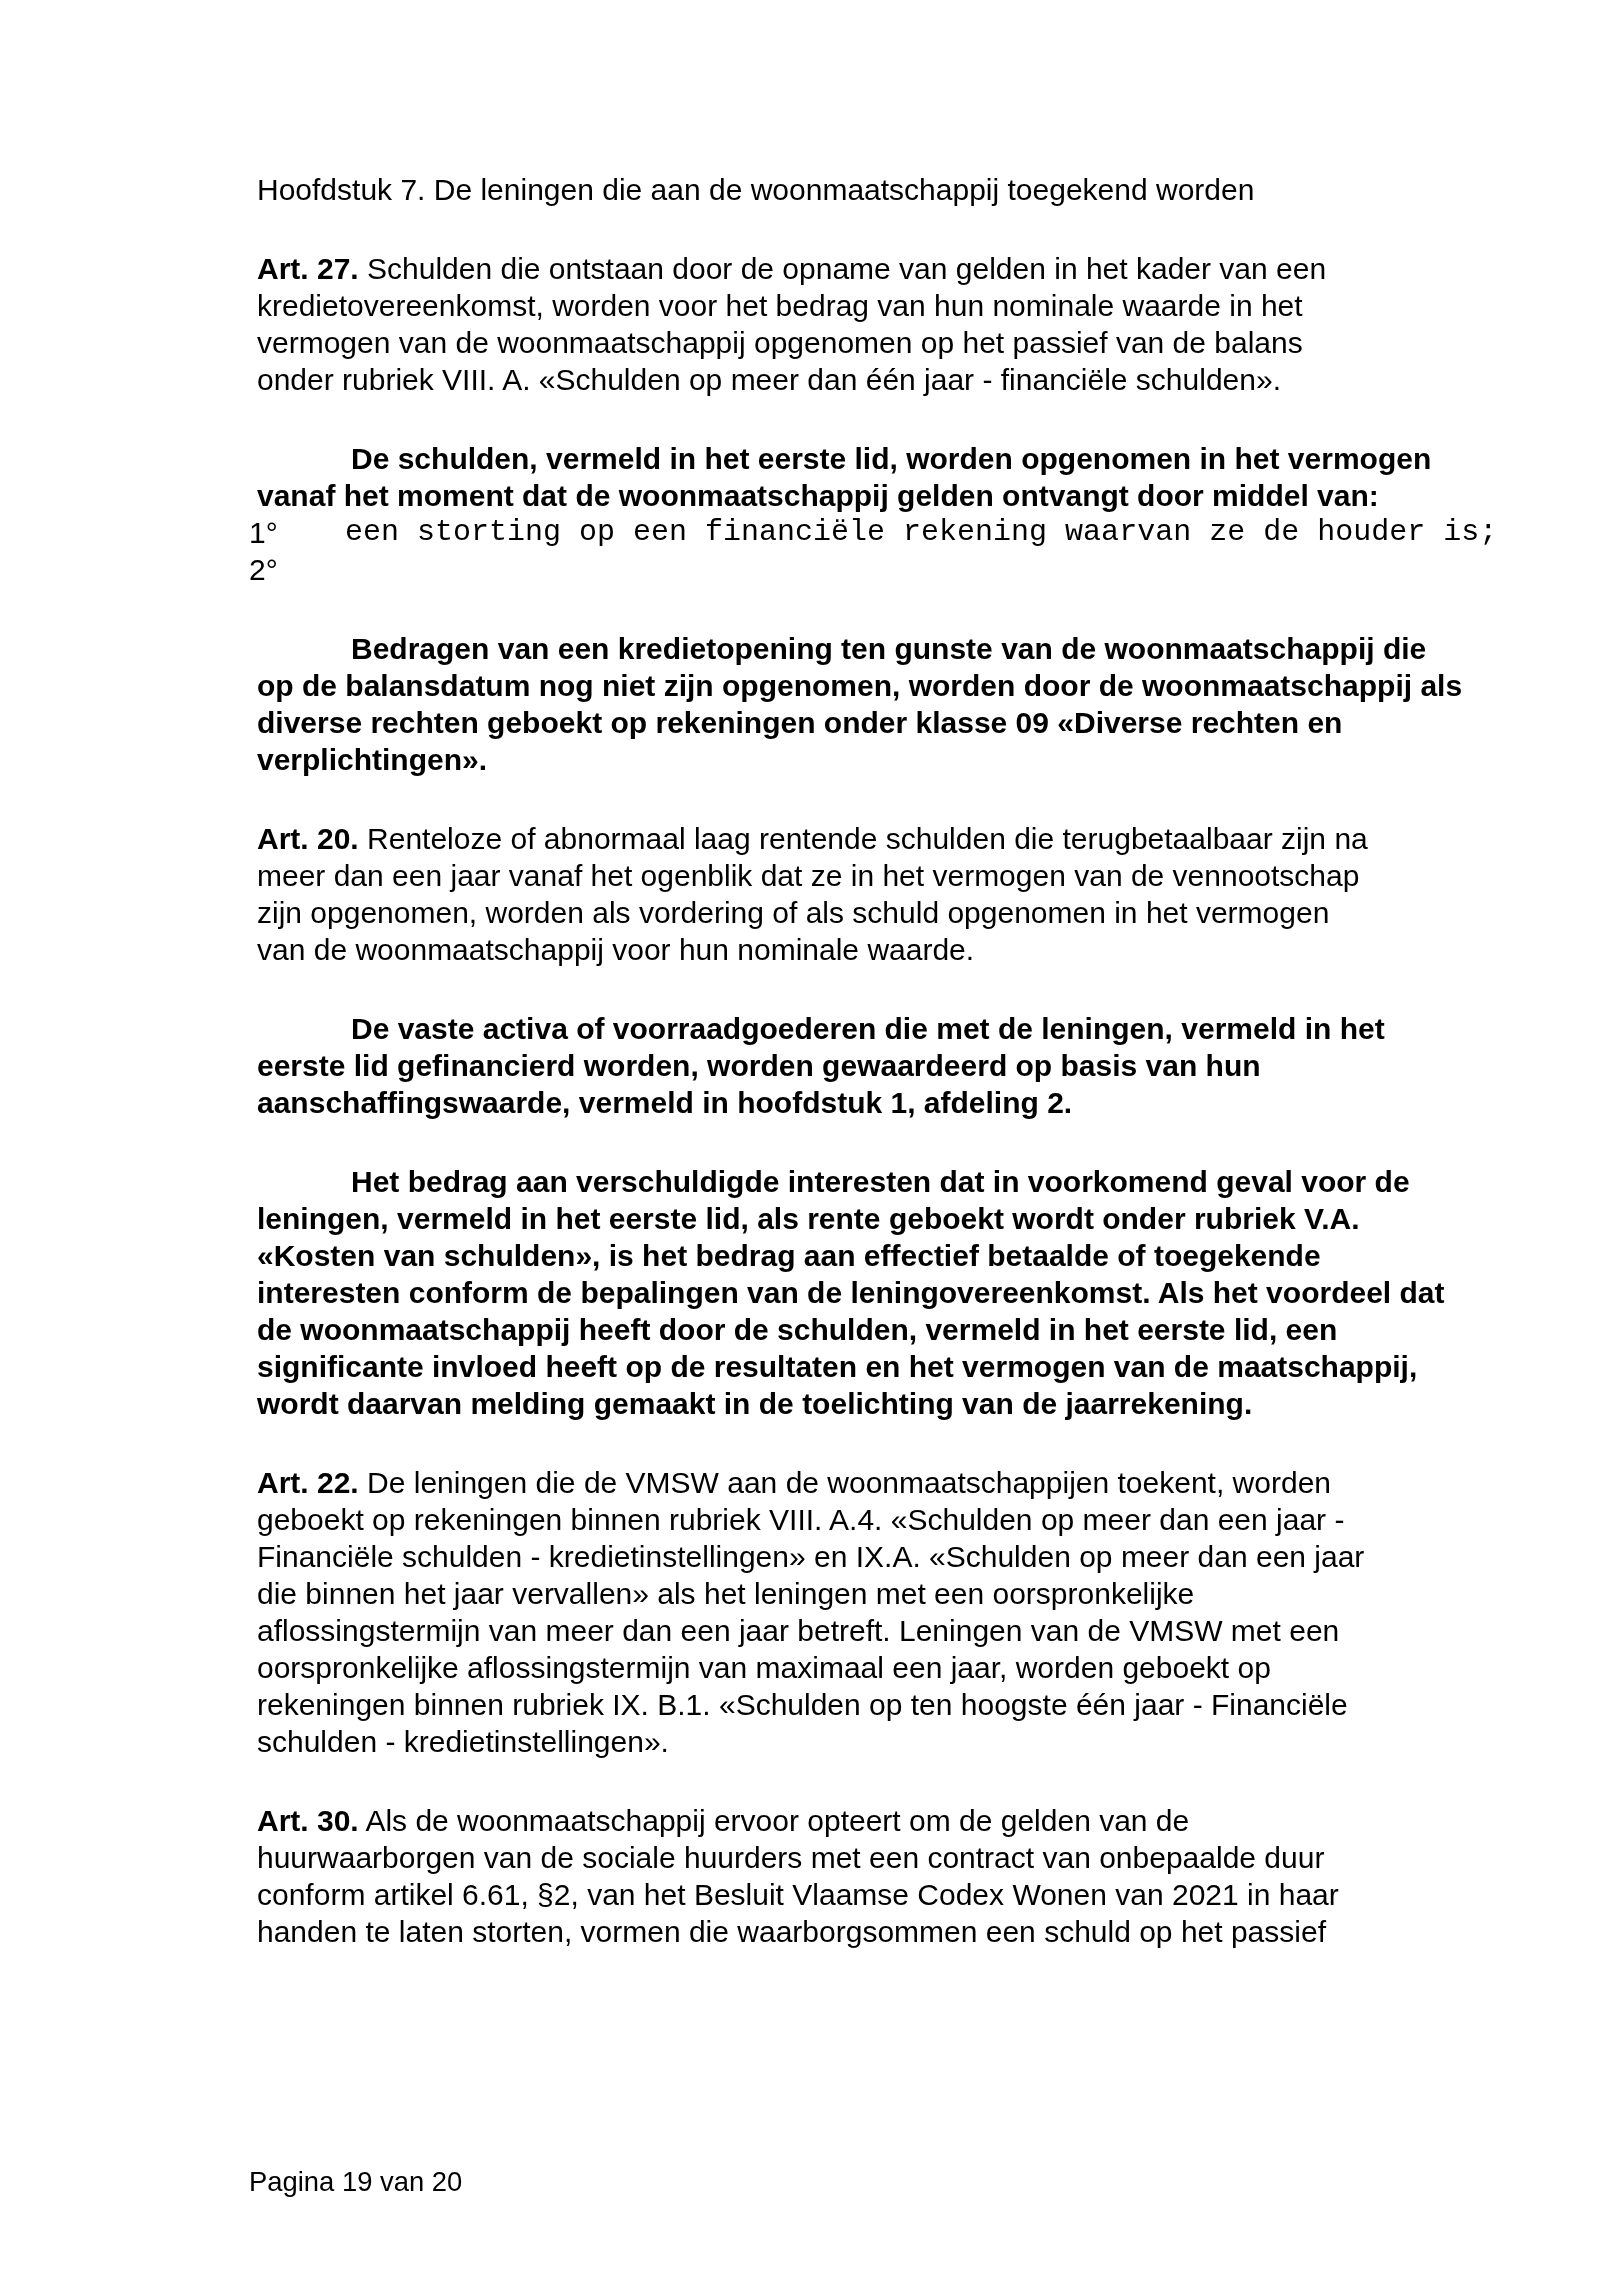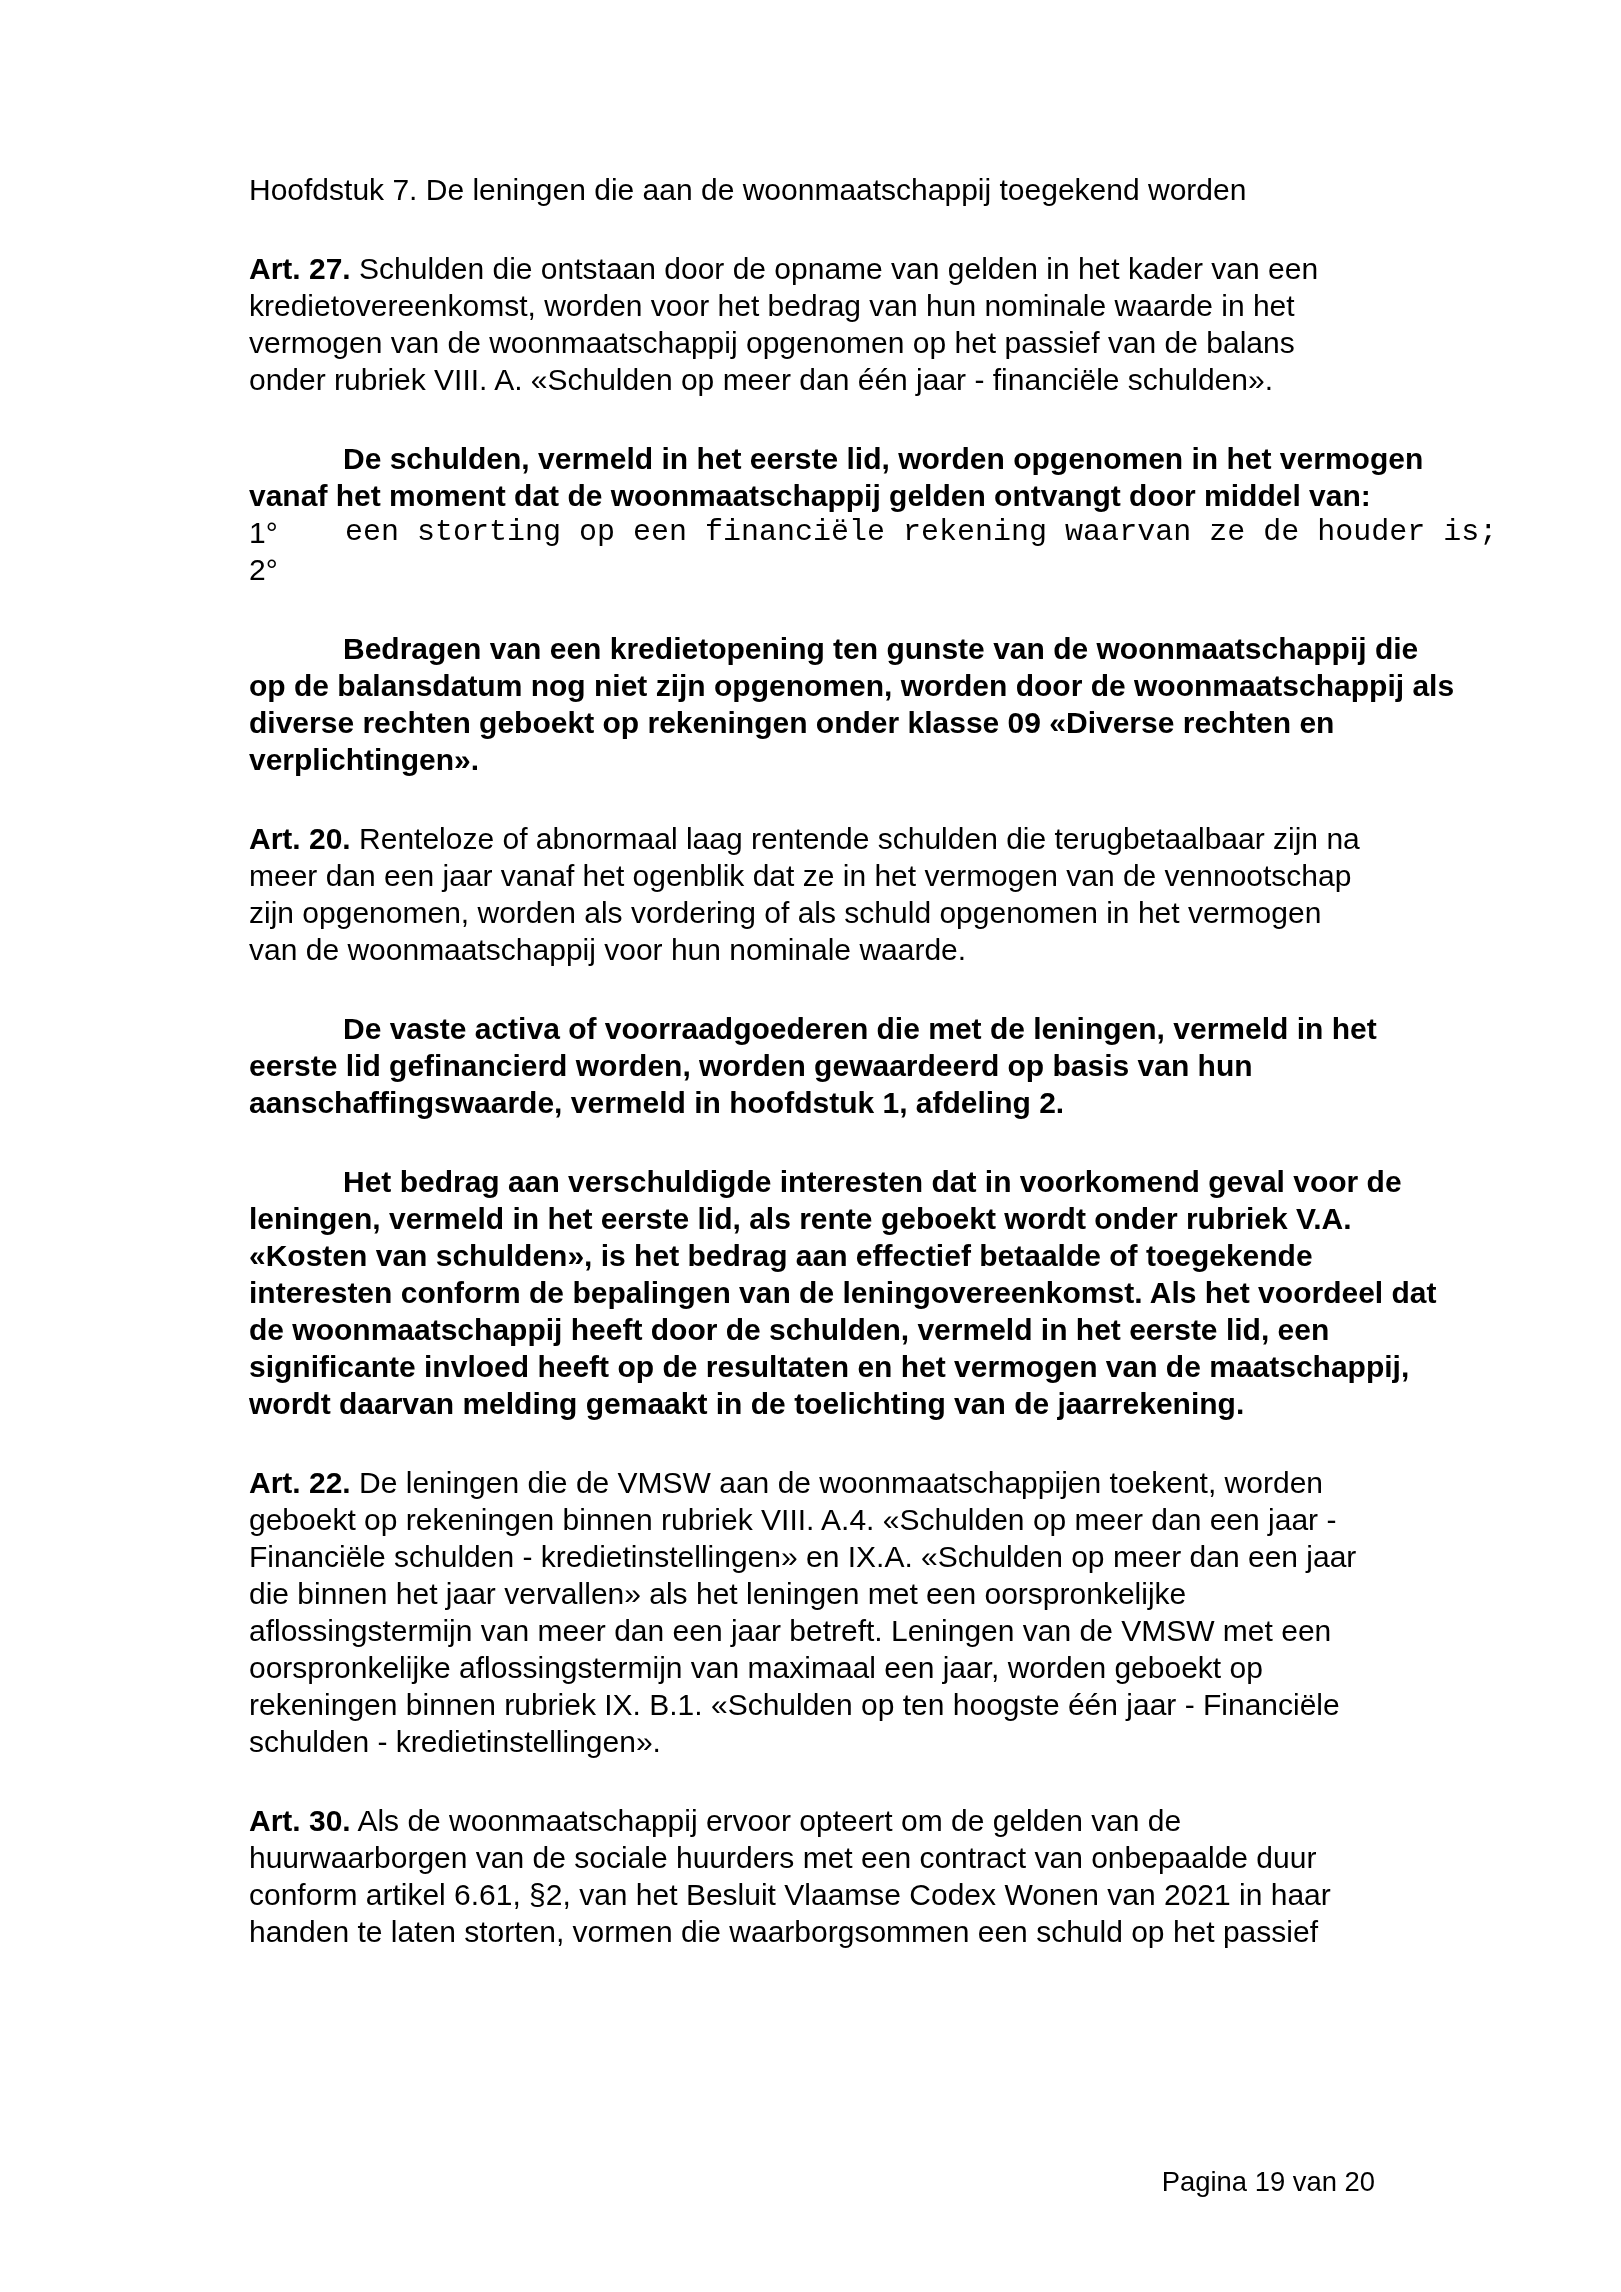--- a/index.html
+++ b/index.html
@@ -14,37 +14,37 @@
   }
   .page-content {
     position: absolute;
     left: 249px;
     top: 171px;
     width: 1138px;
     font-size: 30px;
     line-height: 37px;
   }
   .page-content p {
-    margin: 42px 0 0 0;
+    margin: 42px 0 0 8px;
     padding: 0;
     white-space: pre;
   }
   .page-content p.first-block { margin-top: 0; }
   .para-indent { text-indent: 94px; font-weight: bold; }
   .art-label { font-weight: bold; }
   .enum-list { margin: 0; }
   .enum-item { display: flex; }
   .enum-marker { width: 96px; flex: none; }
   .enum-text { white-space: pre; font-family: Liberation Mono, monospace; }
   .page-footer {
     position: absolute;
     left: 249px;
     top: 2165px;
     width: 1126px;
-    text-align: right;
+    text-align: left;
     font-size: 27.4px;
     line-height: 33px;
     white-space: pre;
   }
 </style>
 </head>
 <body>
 
 <div class="page-content">
     <p class="first-block">Hoofdstuk 7. De leningen die aan de woonmaatschappij toegekend worden</p>

